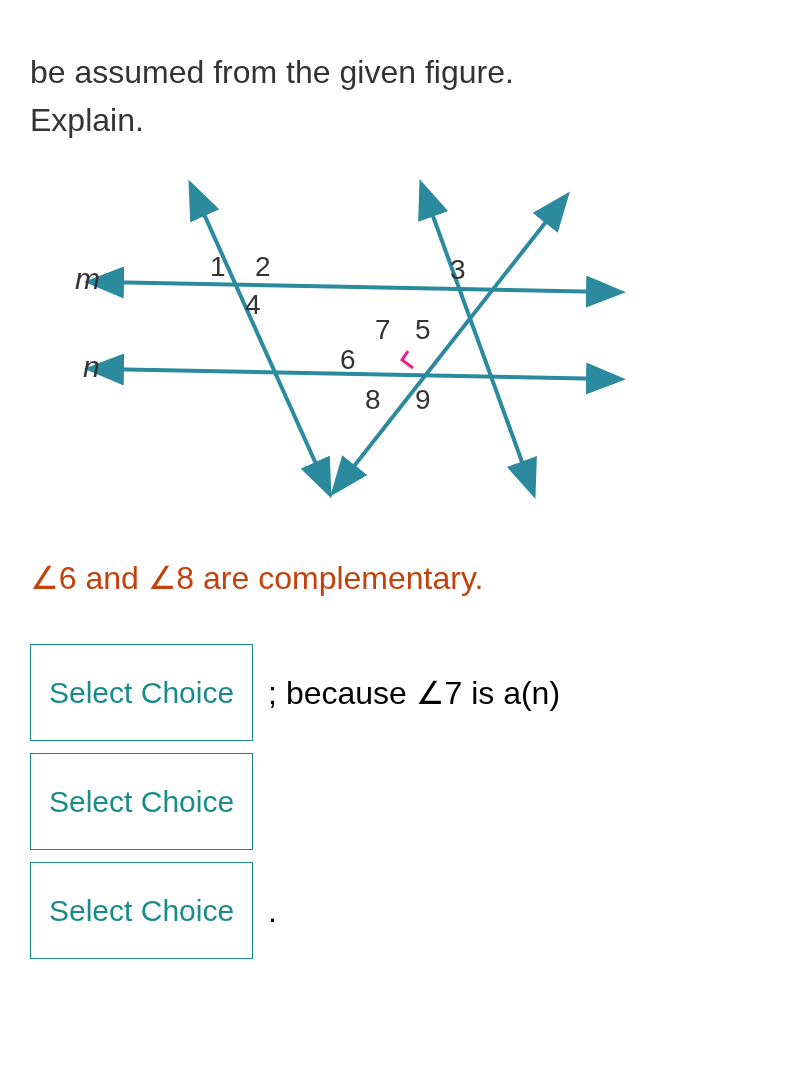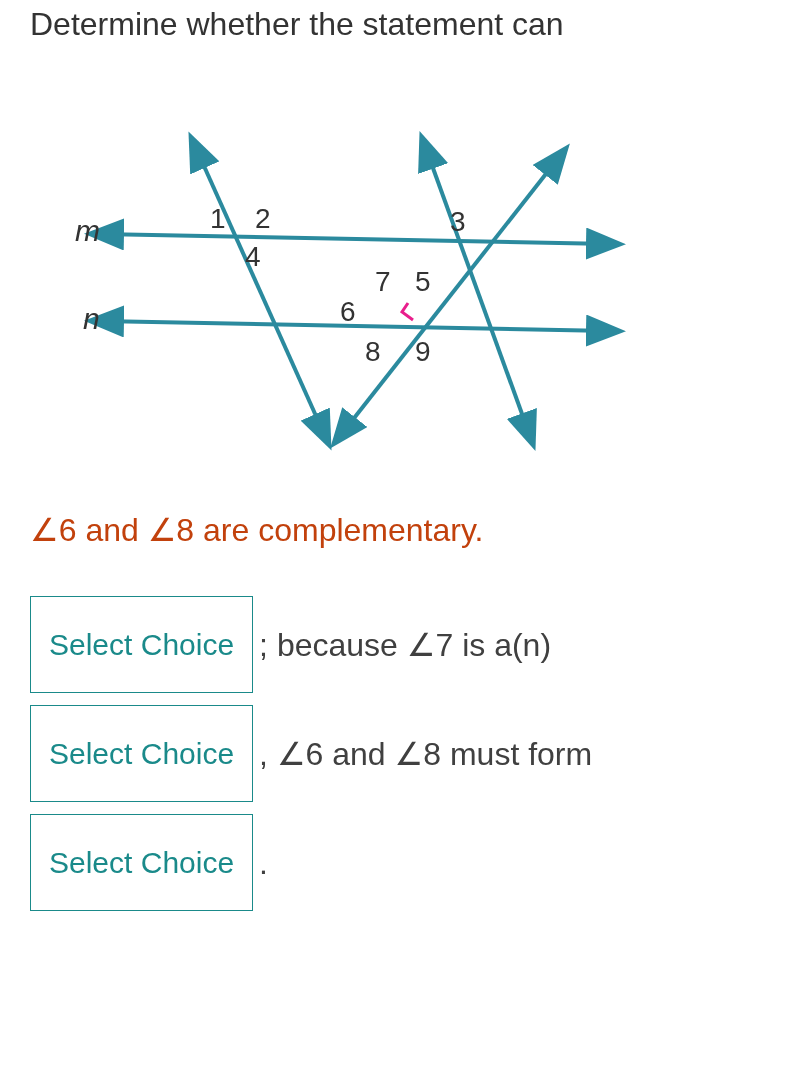--- a/index.html
+++ b/index.html
@@ -37,43 +37,44 @@
       border: 1.5px solid #1a8a8a;
       color: #1a8a8a;
       padding: 10px 18px;
       font-size: 30px;
       vertical-align: middle;
       cursor: pointer;
       background: #ffffff;
       margin: 2px 0;
     }
     .answer-text {
-      color: #404040;
+      color: #000000;
     }
     .angle::before {
       content: "\2220";
       font-style: normal;
     }
     .answer-line {
       margin-bottom: 8px;
       display: flex;
       align-items: center;
       flex-wrap: wrap;
-      gap: 6px;
+      gap: 15px;
     }
     svg {
       display: block;
     }
   </style>
 </head>
 <body>
 
 <div class="question-text">
-  <span>Determine whether the statement can</span><br>
   <br>
+  <span>be assumed from the given figure.</span><br>
+  <span>Explain.</span>
 </div>
 
 <div class="figure-container">
   <svg width="600" height="360" viewBox="0 0 600 360">
     <defs>
       <marker id="arrowhead" markerWidth="10" markerHeight="8" refX="6" refY="4" orient="auto">
         <polygon points="0 0, 10 4, 0 8" fill="#2b8a9e"></polygon>
       </marker>
       <marker id="arrowheadstart" markerWidth="10" markerHeight="8" refX="4" refY="4" orient="auto">
         <polygon points="10 0, 0 4, 10 8" fill="#2b8a9e"></polygon>
@@ -116,22 +117,19 @@
 <div class="answer-section">
   <div class="answer-line">
     <span class="select-box">Select Choice</span>
     <span class="answer-text">
       <span>; because </span><span class="angle"></span><span>7</span><span> is a(n)</span>
     </span>
   </div>
 
   <div class="answer-line">
     <span class="select-box">Select Choice</span>
-    <span class="answer-text">
-      <span>, </span><span class="angle"></span><span>6</span><span> and </span><span class="angle"></span><span>8</span><span> must form</span>
-    </span>
   </div>
 
   <div class="answer-line">
     <span class="select-box">Select Choice</span>
     <span class="answer-text">.</span>
   </div>
 </div>
 
 </body></html>

